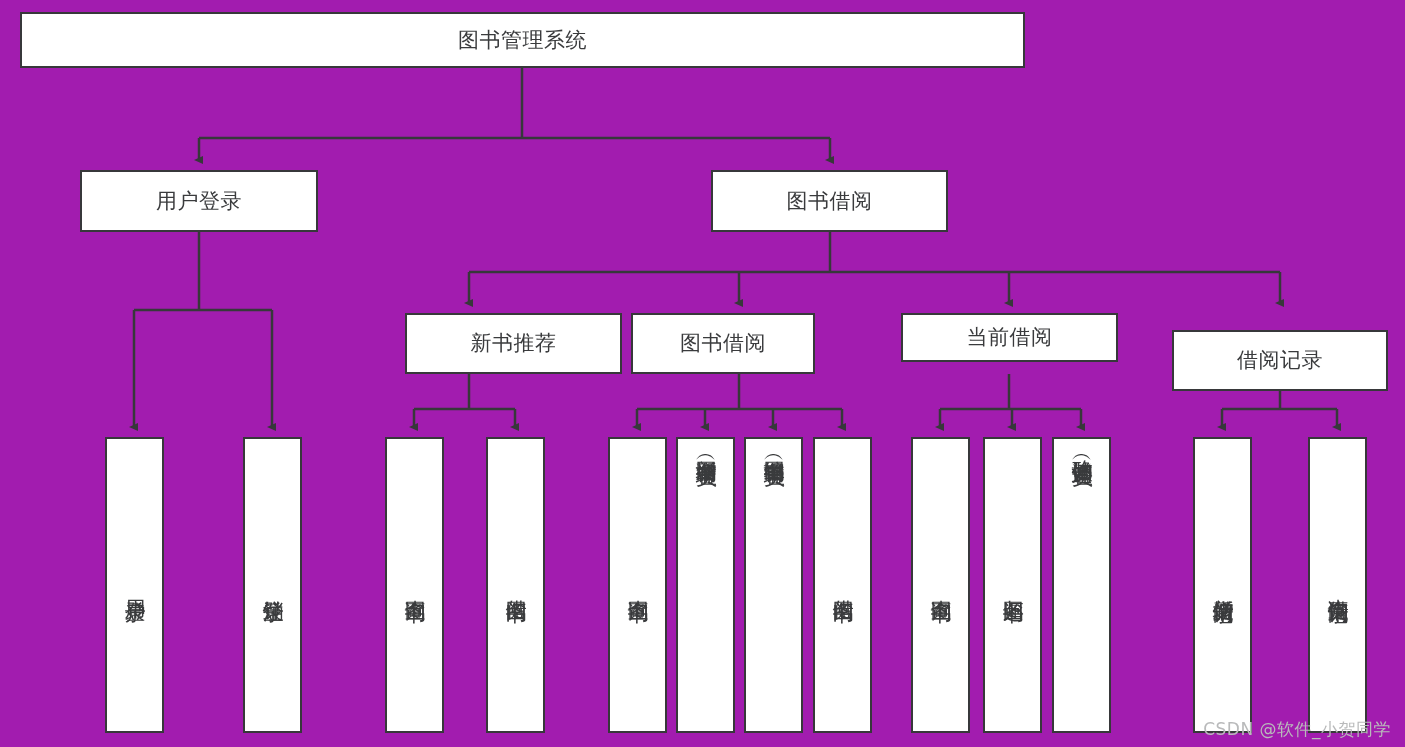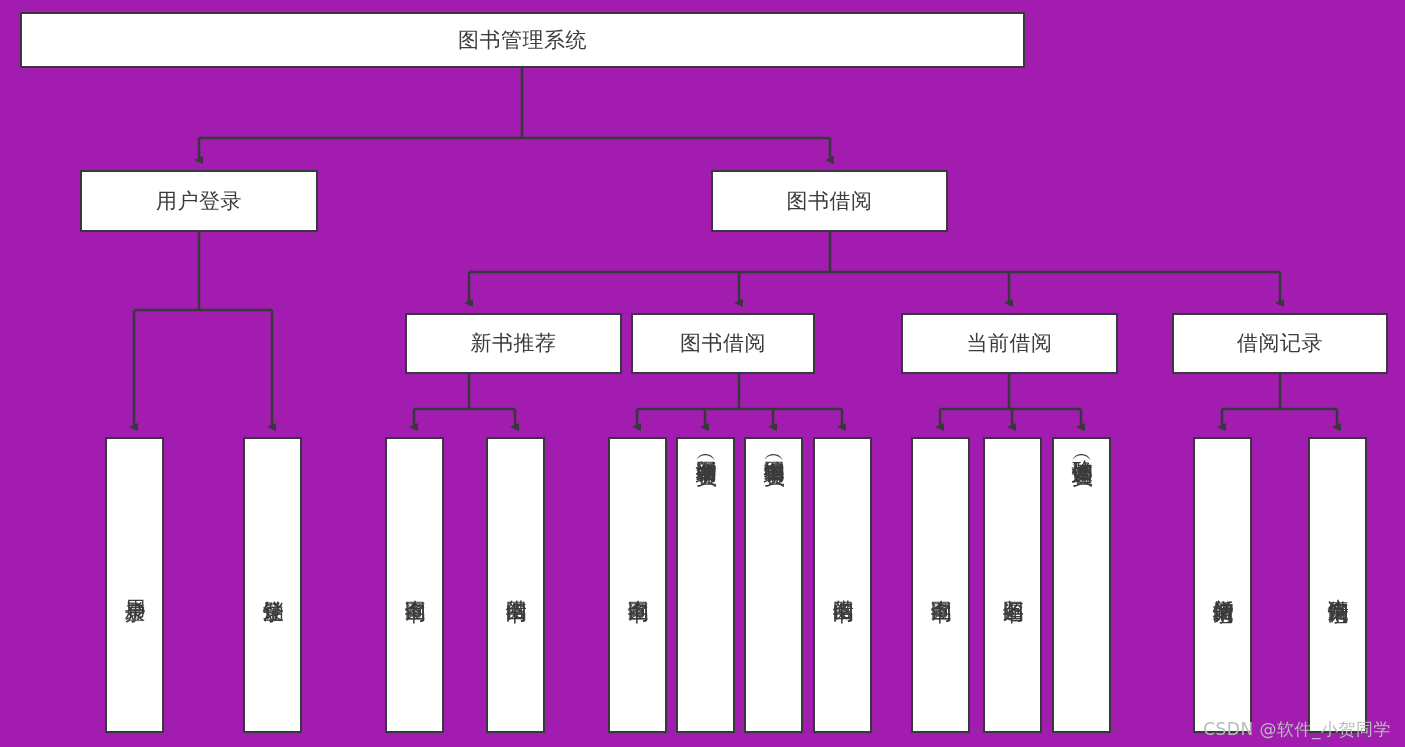--- a/index.html
+++ b/index.html
@@ -152,24 +152,24 @@
   <div class="node" style="left:711px; top:170px; width:237px; height:62px;">
     <span class="node-label">图书借阅</span>
   </div>
 
   <div class="node" style="left:361px; top:313px; width:217px; height:61px;margin-left:44px;">
     <span class="node-label">新书推荐</span>
   </div>
   <div class="node" style="left:631px; top:313px; width:184px; height:61px;">
     <span class="node-label">图书借阅</span>
   </div>
-  <div class="node" style="left:901px; top:313px; width:217px; height:61px;">
+  <div class="node" style="left:901px; top:313px; width:217px; height:49px;">
     <span class="node-label">当前借阅</span>
   </div>
-  <div class="node" style="left:1172px; top:313px; width:216px; height:61px;">
+  <div class="node" style="left:1172px; top:330px; width:216px; height:61px;">
     <span class="node-label">借阅记录</span>
   </div>
 
   <div class="node leaf centered" style="left:105px; top:437px; width:59px; height:296px;">
     <span class="node-label">用户登录</span>
   </div>
   <div class="node leaf centered" style="left:243px; top:437px; width:59px; height:296px;">
     <span class="node-label">注销登录</span>
   </div>
 

